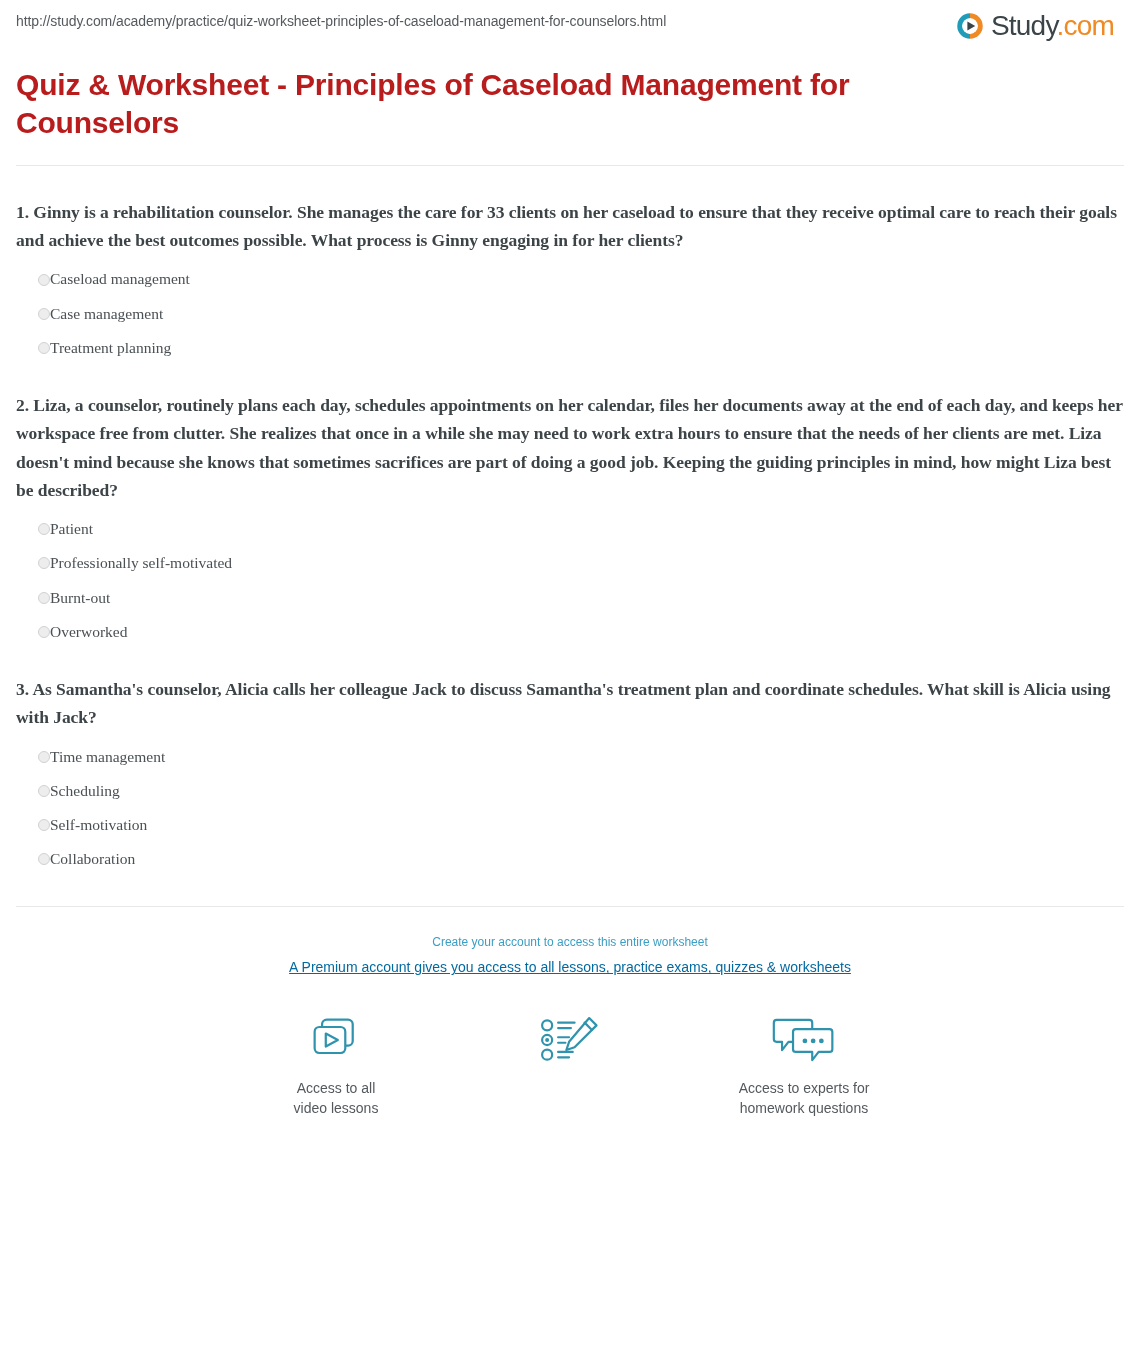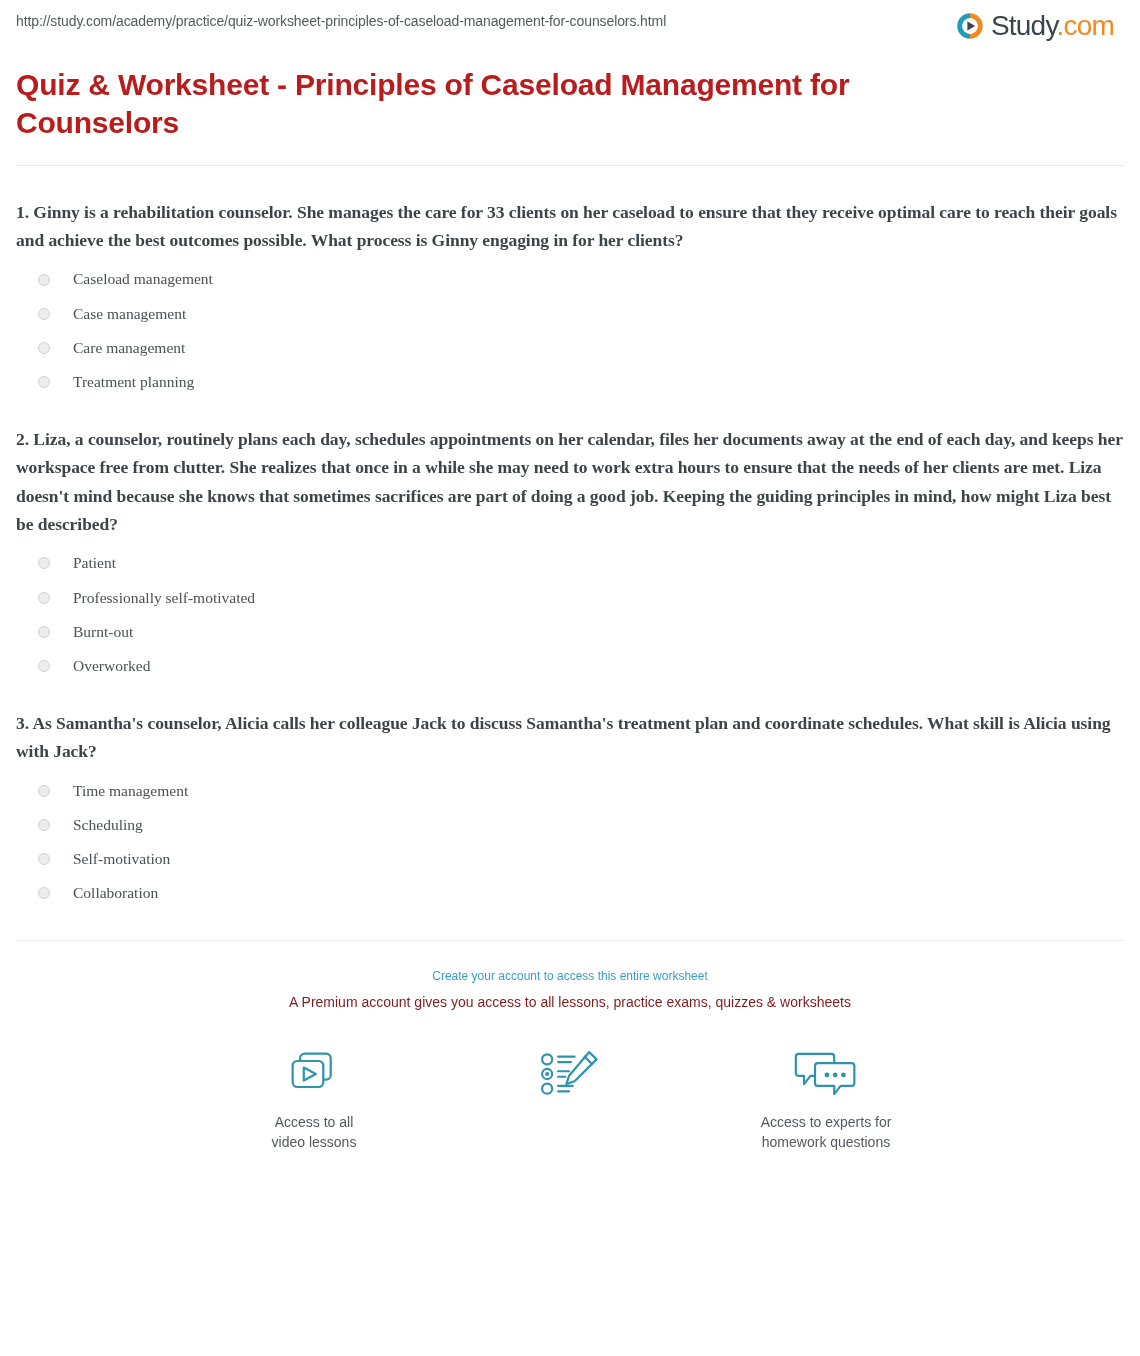--- a/index.html
+++ b/index.html
@@ -74,21 +74,21 @@
     line-height: 1.62;
     font-weight: bold;
     color: #3d4448;
     margin: 0 0 8px 0;
     letter-spacing: -0.05px;
   }
   .options { list-style: none; margin: 0; padding: 0; }
   .option {
     display: flex;
     align-items: center;
-    gap: 23px;
+    gap: 0;
     padding: 7px 0 7px 22px;
     cursor: pointer;
   }
   .radio {
     width: 12px; height: 12px; flex: 0 0 12px;
     border-radius: 50%;
     border: 1px solid #cfd2d4;
     background: #ededed;
     display: block;
   }
@@ -109,29 +109,30 @@
     font-size: 12px;
     color: #3b9ec4;
     line-height: 1.2;
     margin: 0 0 9px 0;
     text-decoration: none;
     display: block;
     cursor: pointer;
   }
   .cta-sub {
     font-size: 14px;
-    color: #7f1d1d;
+    color: #0369a1;
     margin: 0;
     line-height: 1.3;
+    text-decoration: underline;
   }
   .features {
     display: flex;
     justify-content: center;
     align-items: flex-start;
-    gap: 76px;
+    gap: 54px;
     margin-top: 34px;
   }
   .feature { width: 180px; text-align: center; }
   .feature-icon {
     height: 58px;
     display: flex;
     align-items: center;
     justify-content: center;
   }
   .feature-label {
@@ -178,24 +179,20 @@
     <div class="qblock">
       <p class="qtext">1. Ginny is a rehabilitation counselor. She manages the care for 33 clients on her caseload to ensure that they receive optimal care to reach their goals and achieve the best outcomes possible. What process is Ginny engaging in for her clients?</p>
       <ul class="options">
         <li class="option">
           <span class="radio"></span>
           <span class="option-label">Caseload management</span>
         </li>
         <li class="option">
           <span class="radio"></span>
           <span class="option-label">Case management</span>
-        </li>
-        <li class="option">
-          <span class="radio"></span>
-          <span class="option-label">Care management</span>
         </li>
         <li class="option">
           <span class="radio"></span>
           <span class="option-label">Treatment planning</span>
         </li>
       </ul>
     </div>
 
     <div class="qblock">
       <p class="qtext">2. Liza, a counselor, routinely plans each day, schedules appointments on her calendar, files her documents away at the end of each day, and keeps her workspace free from clutter. She realizes that once in a while she may need to work extra hours to ensure that the needs of her clients are met. Liza doesn't mind because she knows that sometimes sacrifices are part of doing a good job. Keeping the guiding principles in mind, how might Liza best be described?</p>

